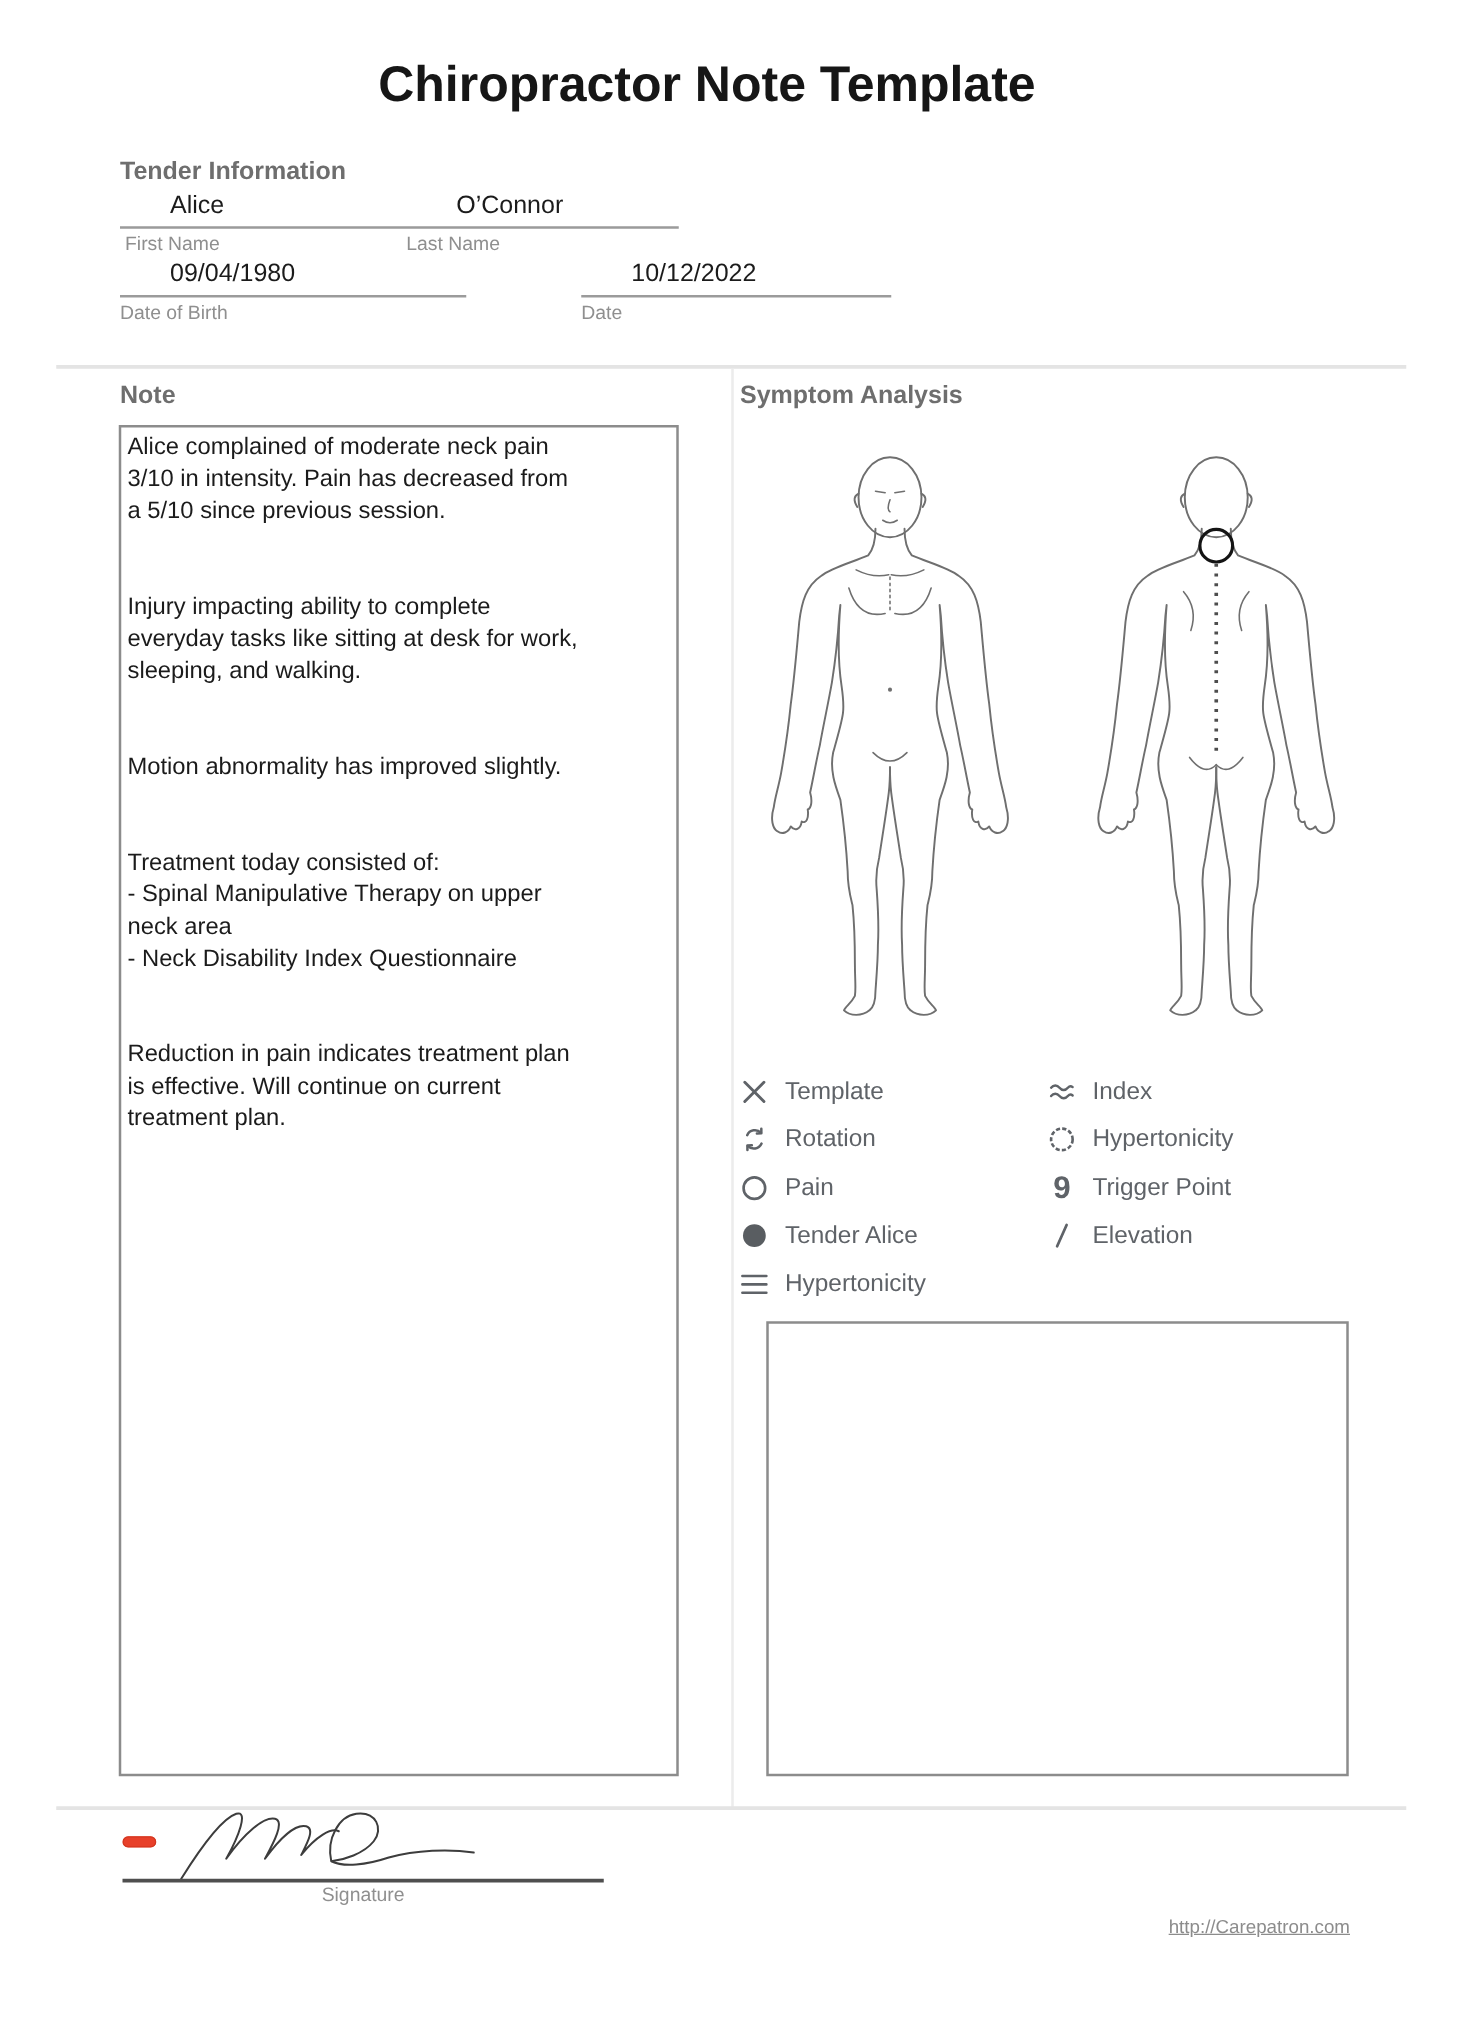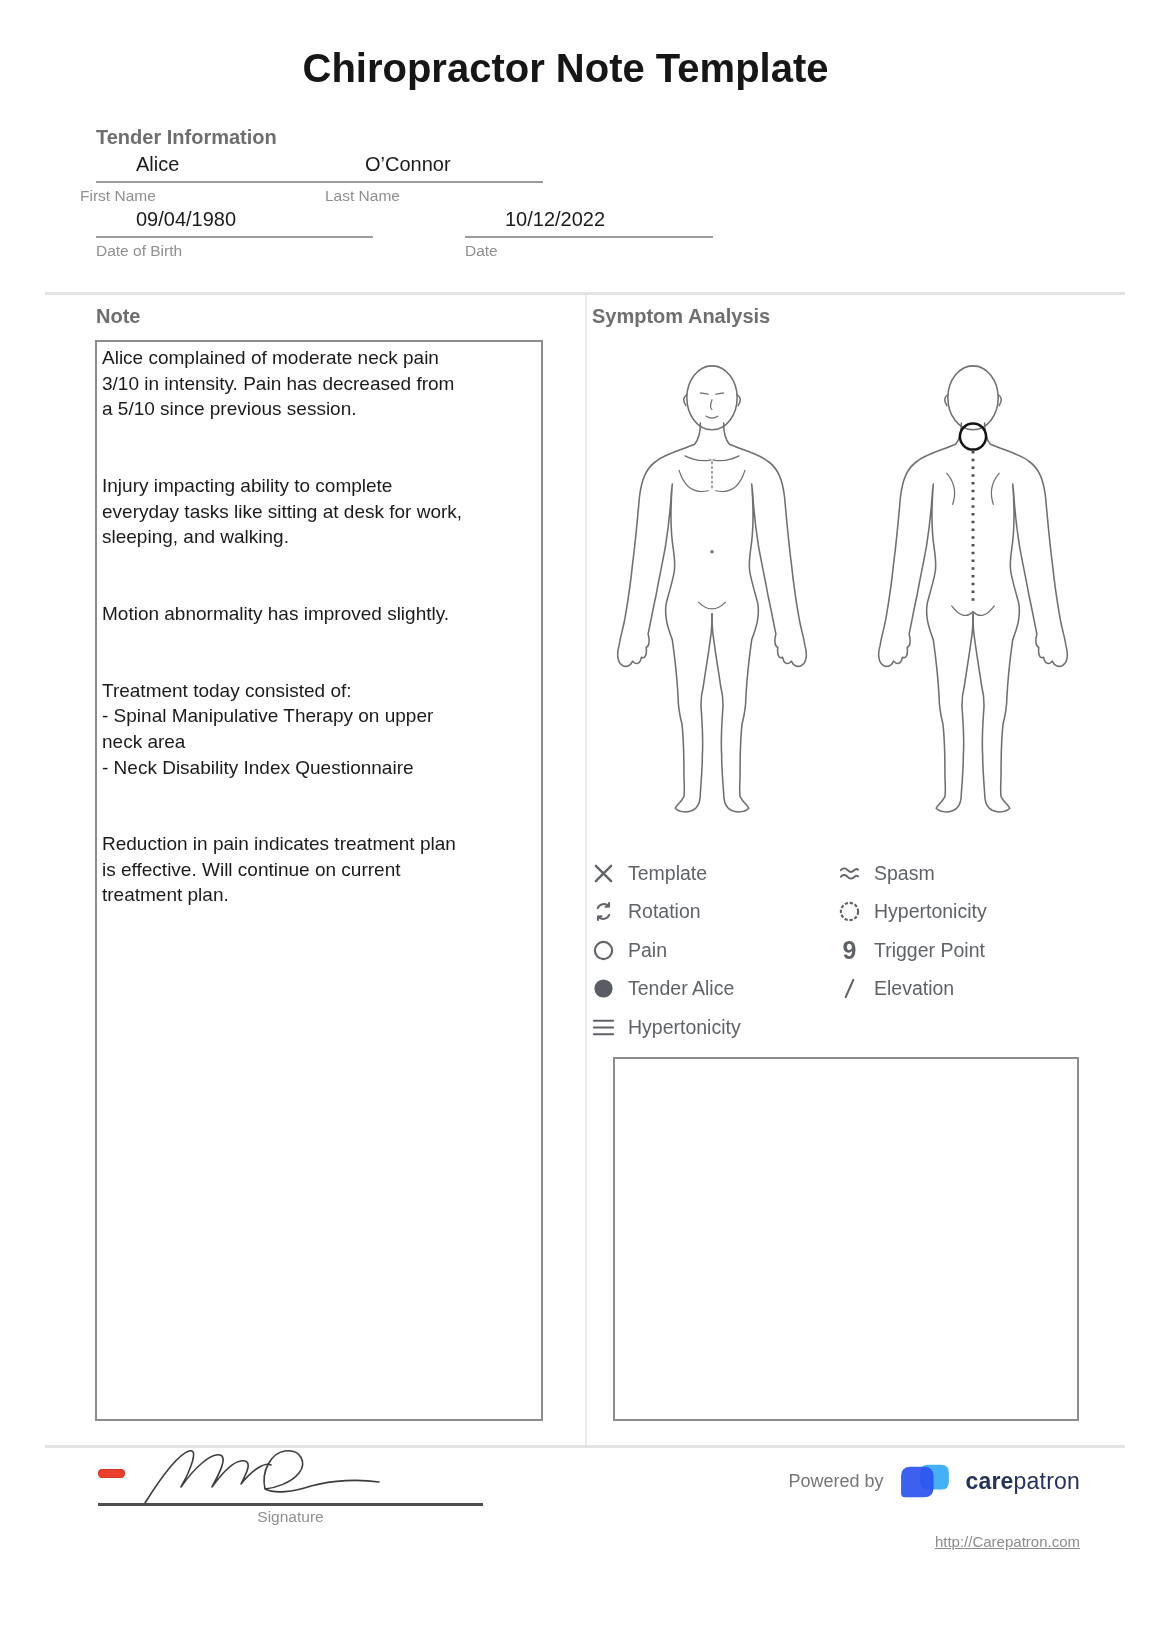--- a/index.html
+++ b/index.html
@@ -55,21 +55,21 @@
 
 <div class="page">
 
   <div class="title">Chiropractor Note Template</div>
 
   <div class="sec-heading" style="left:96px;top:126px;">Tender Information</div>
 
   <div class="field-value" style="left:96px;top:153px;">Alice</div>
   <div class="field-value" style="left:325px;top:153px;">O’Connor</div>
   <div class="field-line" style="left:96px;top:181px;width:447px;"></div>
-  <div class="field-label" style="left:80px;top:187px;">First Name</div>
+  <div class="field-label" style="left:100px;top:187px;">First Name</div>
   <div class="field-label" style="left:325px;top:187px;">Last Name</div>
 
   <div class="field-value" style="left:96px;top:208px;">09/04/1980</div>
   <div class="field-value" style="left:465px;top:208px;">10/12/2022</div>
   <div class="field-line" style="left:96px;top:236px;width:277px;"></div>
   <div class="field-line" style="left:465px;top:236px;width:248px;"></div>
   <div class="field-label" style="left:96px;top:242px;">Date of Birth</div>
   <div class="field-label" style="left:465px;top:242px;">Date</div>
 
   <div class="divider-h" style="top:292px;"></div>
@@ -191,21 +191,21 @@
   </div>
 
   <div id="legend-right" class="legend-col">
     <div class="legend-row">
       <span class="legend-icon">
         <svg width="23" height="23" viewBox="0 0 24 24" fill="none" stroke="#5f6368" stroke-width="2" stroke-linecap="round">
           <path d="M3 8.5 C5 6 8 6 10 8.5 C12 11 15 11 17 8.5 C18.3 7 19.8 7 21 8"></path>
           <path d="M3 15.5 C5 13 8 13 10 15.5 C12 18 15 18 17 15.5 C18.3 14 19.8 14 21 15"></path>
         </svg>
       </span>
-      <span class="legend-label">Spasm</span>
+      <span class="legend-label">Index</span>
     </div>
     <div class="legend-row">
       <span class="legend-icon">
         <svg width="23" height="23" viewBox="0 0 24 24">
             <circle cx="12" cy="12" r="9" stroke="#5f6368" stroke-width="2.2" fill="none" stroke-dasharray="3.5 1.8"></circle>
           </svg>
       </span>
       <span class="legend-label">Hypertonicity</span>
     </div>
     <div class="legend-row">
@@ -231,23 +231,15 @@
   <div class="sig-badge"></div>
   <svg class="sig-svg" viewBox="0 0 290 65">
     <g fill="none" stroke="#3d3d3d" stroke-width="1.6" stroke-linecap="round" stroke-linejoin="round">
       <path d="M30 62 C45 38 62 14 74 10 C84 7 76 28 66 46 C80 26 96 12 105 14 C113 16 104 33 97 46 C110 28 122 18 130 20 C137 22 131 33 126 43 C138 28 150 21 156 24"></path>
       <path d="M150 48 C146 30 156 12 170 10 C186 8 192 22 184 32 C176 42 160 47 150 48 C160 53 178 51 196 45 C218 39 244 38 264 41"></path>
     </g>
   </svg>
   <div class="sig-line"></div>
   <div class="sig-label">Signature</div>
 
-  <div class="brand-row">
-    <span class="powered-by">Powered by</span>
-    <svg width="58" height="44" viewBox="0 0 60 46">
-      <path d="M26 14 q0-8 8-8 h14 q8 0 8 8 v10 q0 8 -8 8 h-14 q-8 0 -8 -8 z" fill="#46b0f6"></path>
-      <path d="M6 18 q0-10 10-10 h14 q10 0 10 10 v12 q0 10 -10 10 h-20 q-4 0 -4 -4 z" fill="#2e52f0" fill-opacity="0.92"></path>
-    </svg>
-    <span class="wordmark"><span class="bold">care</span><span>patron</span></span>
-  </div>
   <a class="site-url">http://Carepatron.com</a>
 
 </div>
 
 </body></html>

